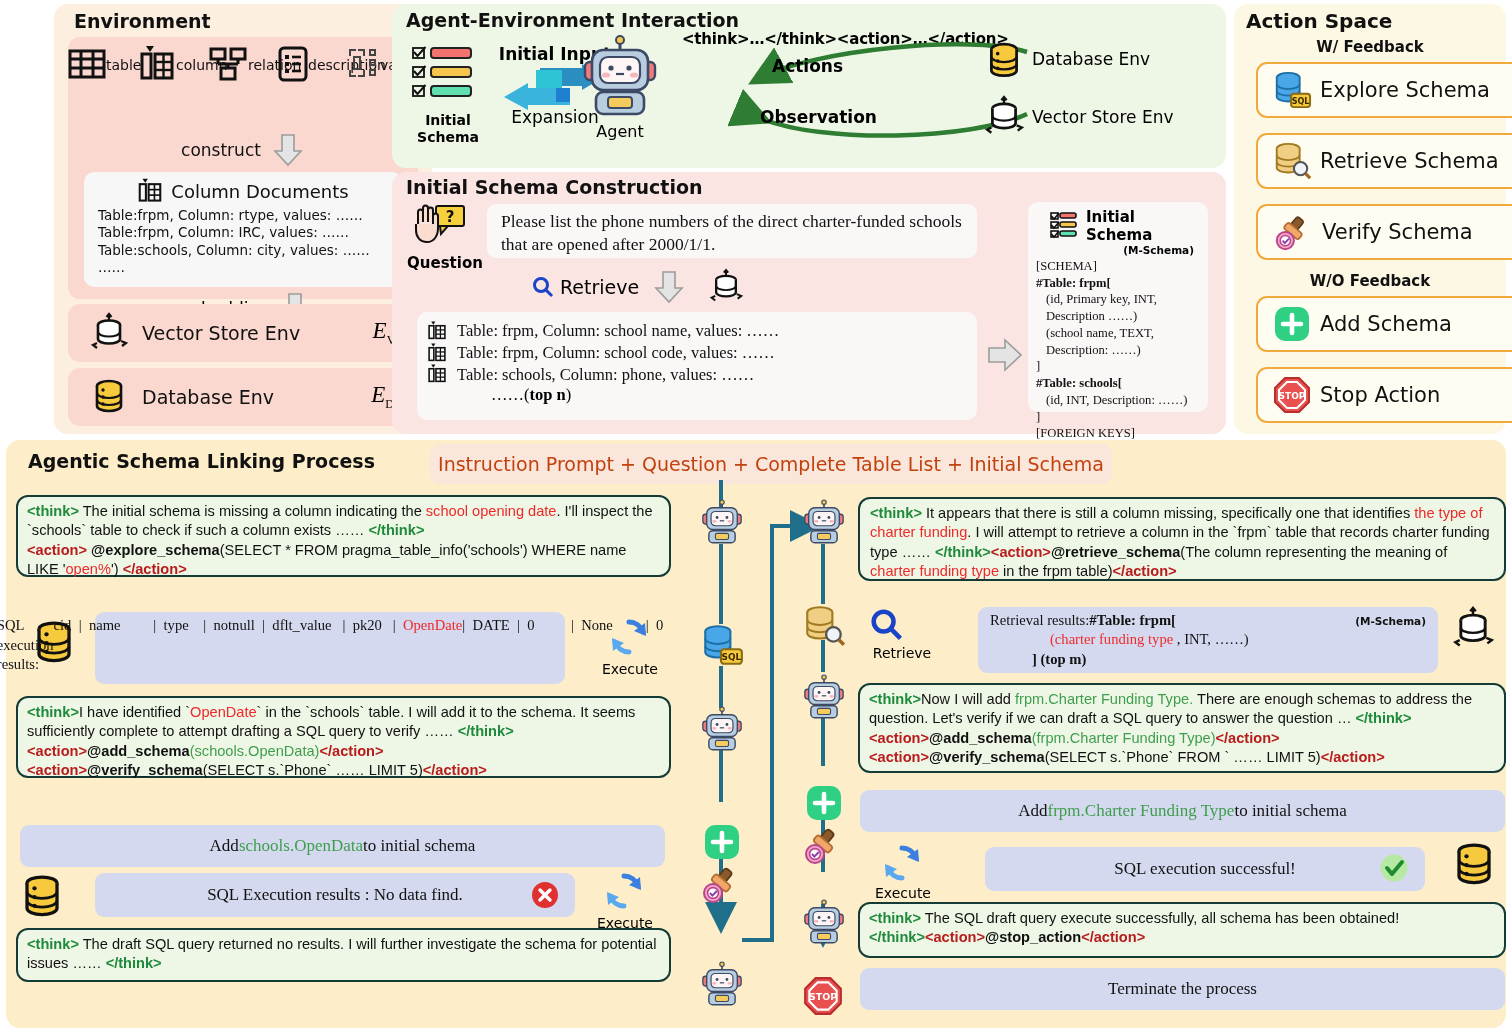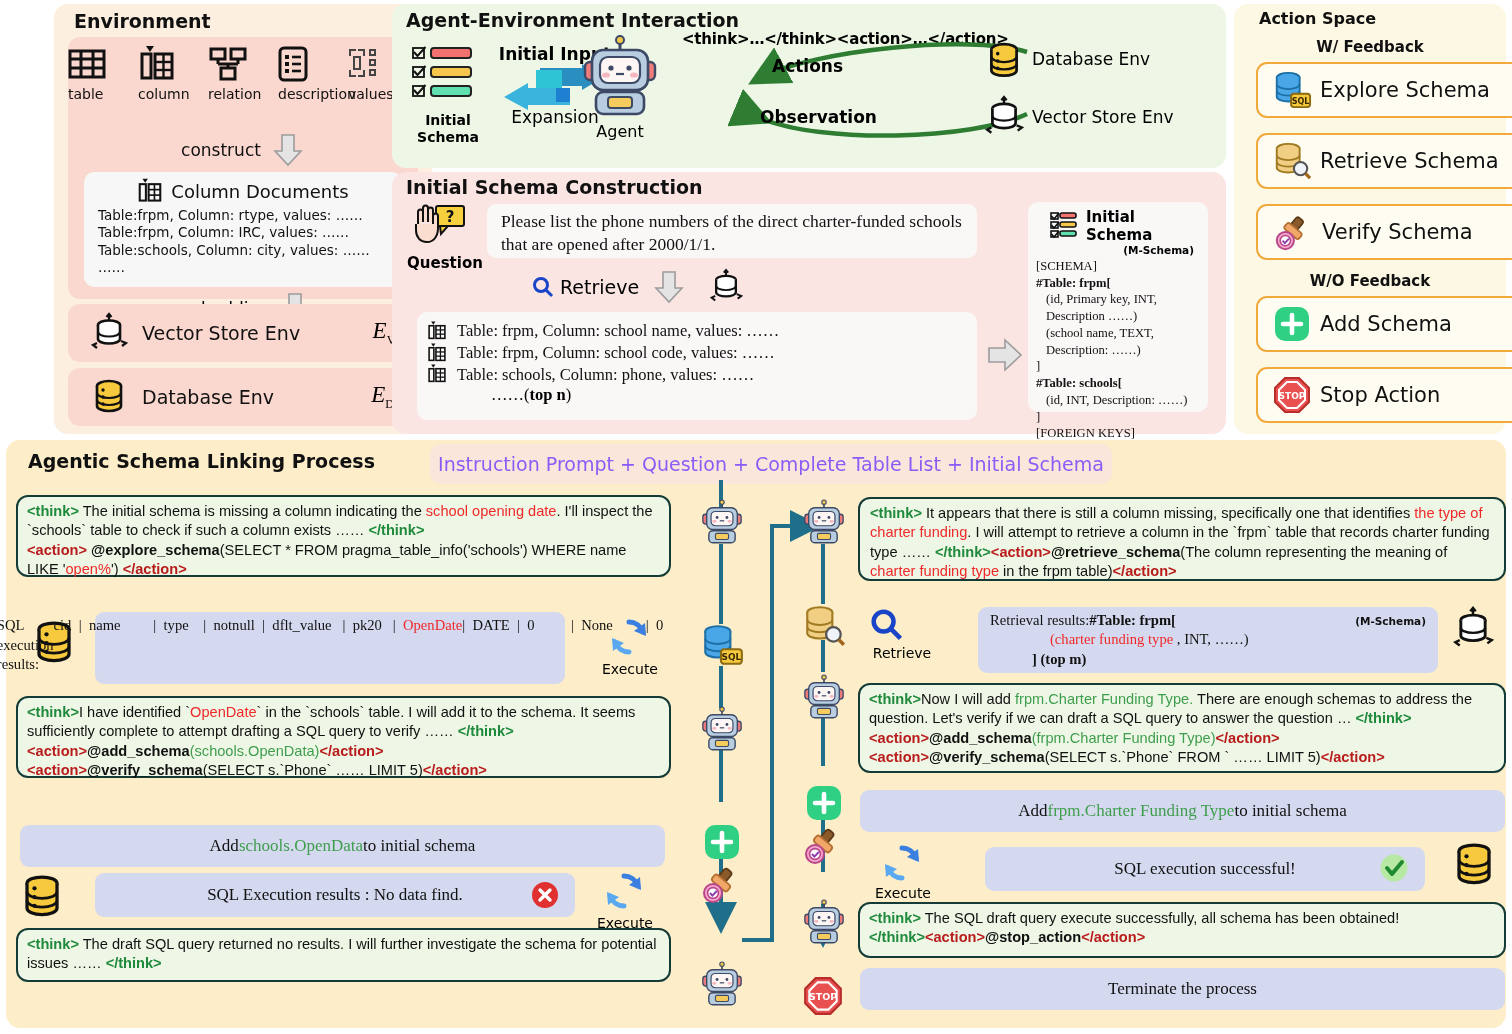--- a/index.html
+++ b/index.html
@@ -17,21 +17,21 @@
 
   
   #env { left:6px; top:4px; width:378px; height:430px; background:#fdefe0;margin-left:48px; }
   #env .panel-title { position:absolute; left:20px; top:6px; font-size:19px; }
   .env-block { position:absolute; background:#fad8cf; border-radius:12px; }
   #env-b1 { left:14px; top:33px; width:350px; height:262px; }
   #env-b2 { left:14px; top:300px; width:350px; height:58px; }
   #env-b3 { left:14px; top:364px; width:350px; height:58px; }
 
   .icon-row { position:absolute; left:0; top:6px; width:350px; display:flex; justify-content:space-around; align-items:flex-end; }
-  .icon-cell { display:flex; flex-direction:column; align-items:flex-start; width:70px;}
+  .icon-cell { display:flex; flex-direction:row; align-items:center; width:70px;}
   .icon-cell .glyph { height:42px; display:flex; align-items:center; justify-content:center; }
   .icon-cell .cap { font-family:"DejaVu Sans", sans-serif; font-size:14px; color:#111; margin-top:1px;}
 
   .construct-row { position:absolute; left:0; top:96px; width:350px; display:flex; justify-content:center; align-items:center; gap:10px;}
   .construct-row .lbl { font-family:"DejaVu Sans", sans-serif; font-size:17px; color:#111;}
   .fatarrow { width:34px; height:34px; }
 
   .doc-card { position:absolute; left:16px; top:135px; width:318px; height:115px; background:#f7f7f7; border-radius:10px; padding:6px 10px;}
   .doc-head { display:flex; align-items:center; gap:8px; justify-content:center; }
   .doc-head .t { font-family:"DejaVu Sans", sans-serif; font-size:18px; font-weight:400; color:#111;}
@@ -80,30 +80,30 @@
   .res-topn { font-family:"Liberation Serif", serif; font-size:16.5px; margin-left:64px;}
   .big-arrow-right { position:absolute; left:595px; top:165px; }
   .is-box { position:absolute; left:636px; top:30px; width:180px; height:210px; background:#faf7f7; border-radius:10px; padding:6px 8px;}
   .is-head { display:flex; align-items:center; gap:6px; justify-content:flex-start; padding-left:14px;}
   .is-head .t { font-family:"DejaVu Sans", sans-serif; font-weight:700; font-size:15px;}
   .is-msch { text-align:right; font-family:"DejaVu Sans", sans-serif; font-weight:700; font-size:10.5px; margin-right:6px;}
   .is-body { font-family:"Liberation Serif", serif; font-size:12.6px; line-height:1.33; color:#111; margin-top:2px;}
 
   
   #acts { left:1234px; top:4px; width:272px; height:430px; background:#fdf8e3; }
-  #acts .panel-title { position:absolute; left:25px; top:5px; font-size:16px; }
+  #acts .panel-title { position:absolute; left:12px; top:5px; font-size:20px; }
   .as-sub { text-align:center; font-family:"DejaVu Sans", sans-serif; font-weight:700; font-size:15px; color:#111;}
   .as-btn { margin:0 22px; height:56px; border:2px solid #f2a93b; border-radius:11px; background:#fffdf2; display:flex; align-items:center; gap:8px; padding-left:14px;}
   .as-btn .lb { font-family:"DejaVu Sans", sans-serif; font-size:21px; color:#111;}
 
   
   #agp { left:6px; top:440px; width:1500px; height:588px; background:#fdeec9; border-radius:14px;}
   #agp .panel-title { position:absolute; left:22px; top:10px; font-size:19px; }
   .hdrbanner { position:absolute; left:430px; top:444px; width:682px; height:40px; background:#fbe6dc; border-radius:10px; display:flex; align-items:center; justify-content:center;}
-  .hdrbanner span { font-family:"DejaVu Sans", sans-serif; font-size:19px; color:#8b5cf6;}
+  .hdrbanner span { font-family:"DejaVu Sans", sans-serif; font-size:19px; color:#c2410c;}
 
   .bubble { position:absolute; background:#eef7e6; border:2px solid #143b36; border-radius:12px; padding:5px 9px; font-family:Liberation Sans, sans-serif; font-size:14.6px; line-height:1.33; color:#111;}
   .bubble .tk { color:#1f8a3b; font-weight:700;}
   .bubble .ac { color:#b91c1c; font-weight:700;}
   .bubble .at { font-weight:700; }
   .red { color:#ef2929;}
   .grn { color:#3f9e4d;}
 
   .lav { position:absolute; background:#d5d9ef; border-radius:9px; font-family:"Liberation Serif", serif; font-size:16px; color:#111; display:flex; align-items:center;}
   .lav.center { justify-content:center; }

